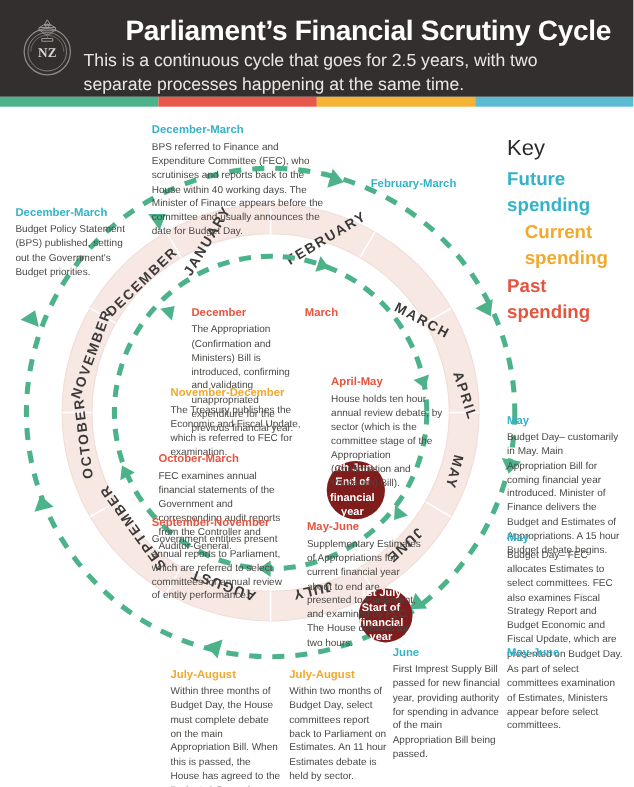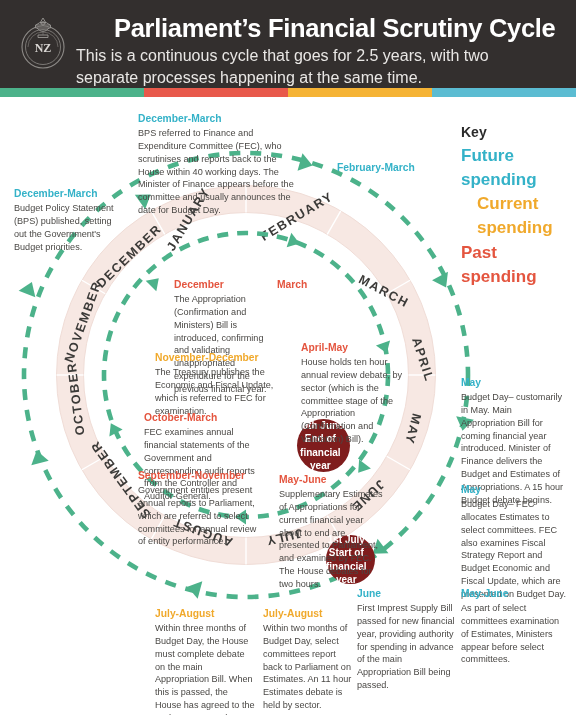--- a/index.html
+++ b/index.html
@@ -18,21 +18,21 @@
   .header-sub{position:absolute;left:76px;top:45px;width:430px;color:#e9e7e5;font-size:16px;line-height:1.35;}
 
   .stripe{position:absolute;top:88px;height:9px;}
   .s1{left:0;width:144px;background:#4cb28a;}
   .s2{left:144px;width:144px;background:#e8594b;}
   .s3{left:288px;width:144px;background:#f5b335;}
   .s4{left:432px;width:144px;background:#5bbcd2;}
 
   
   .key{position:absolute;left:461px;top:124px;}
-  .key-title{font-size:14px;font-weight:bold;color:#2b2b2b;margin-bottom:4px;}
+  .key-title{font-size:20px;font-weight:normal;color:#2b2b2b;margin-bottom:4px;}
   .key-item{font-size:17px;font-weight:bold;line-height:1.42;}
   .k-future{color:#34b2c8;}
   .k-current{color:#f0a92c;margin-left:16px;}
   .k-past{color:#e4553f;}
 
   
   .ring{position:absolute;left:0;top:88px;width:576px;height:627px;}
 
   
   .month-lbl{font-family:"Liberation Sans",sans-serif;font-size:12.6px;font-weight:bold;fill:#3b3a38;letter-spacing:1.6px;}

